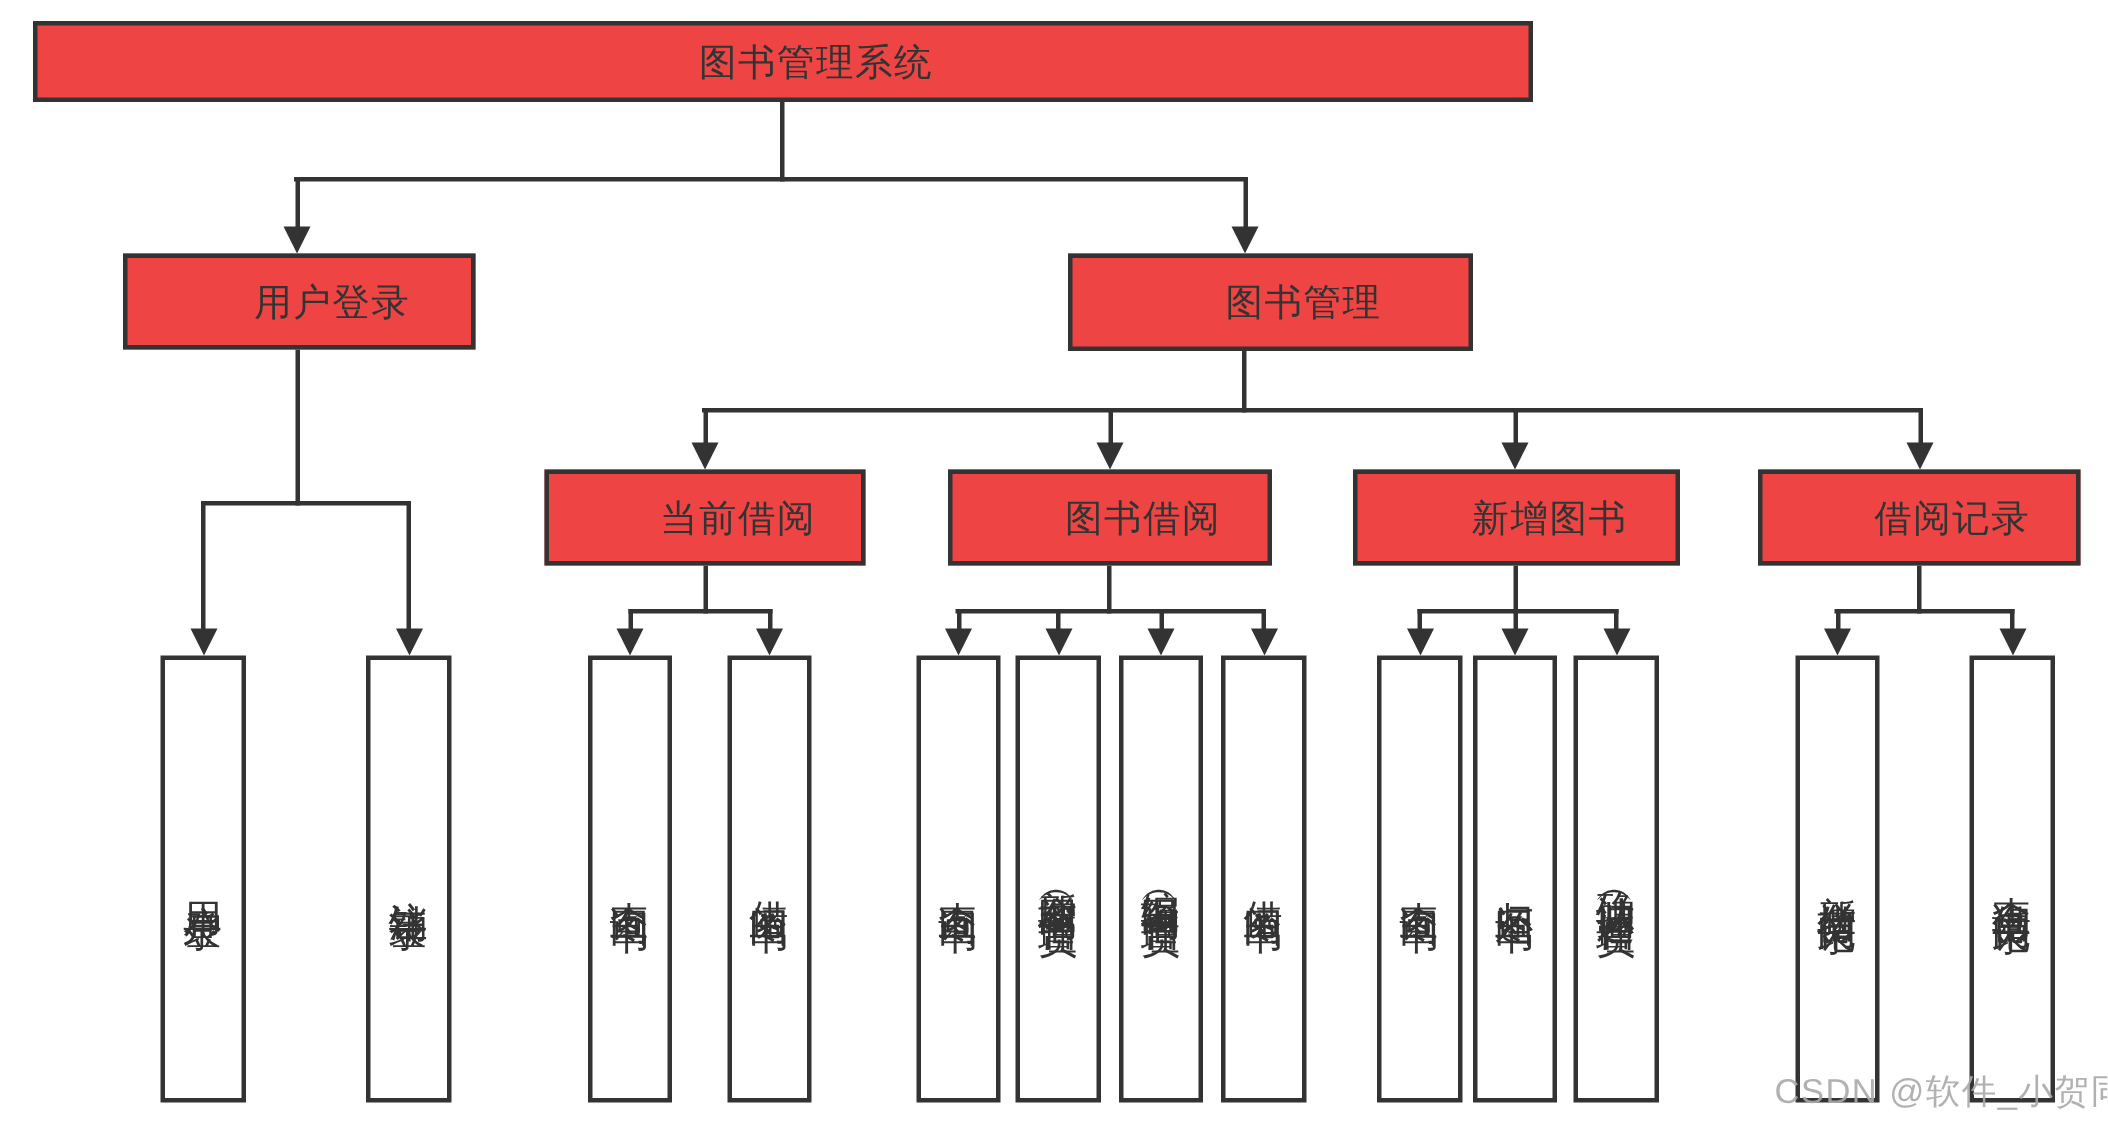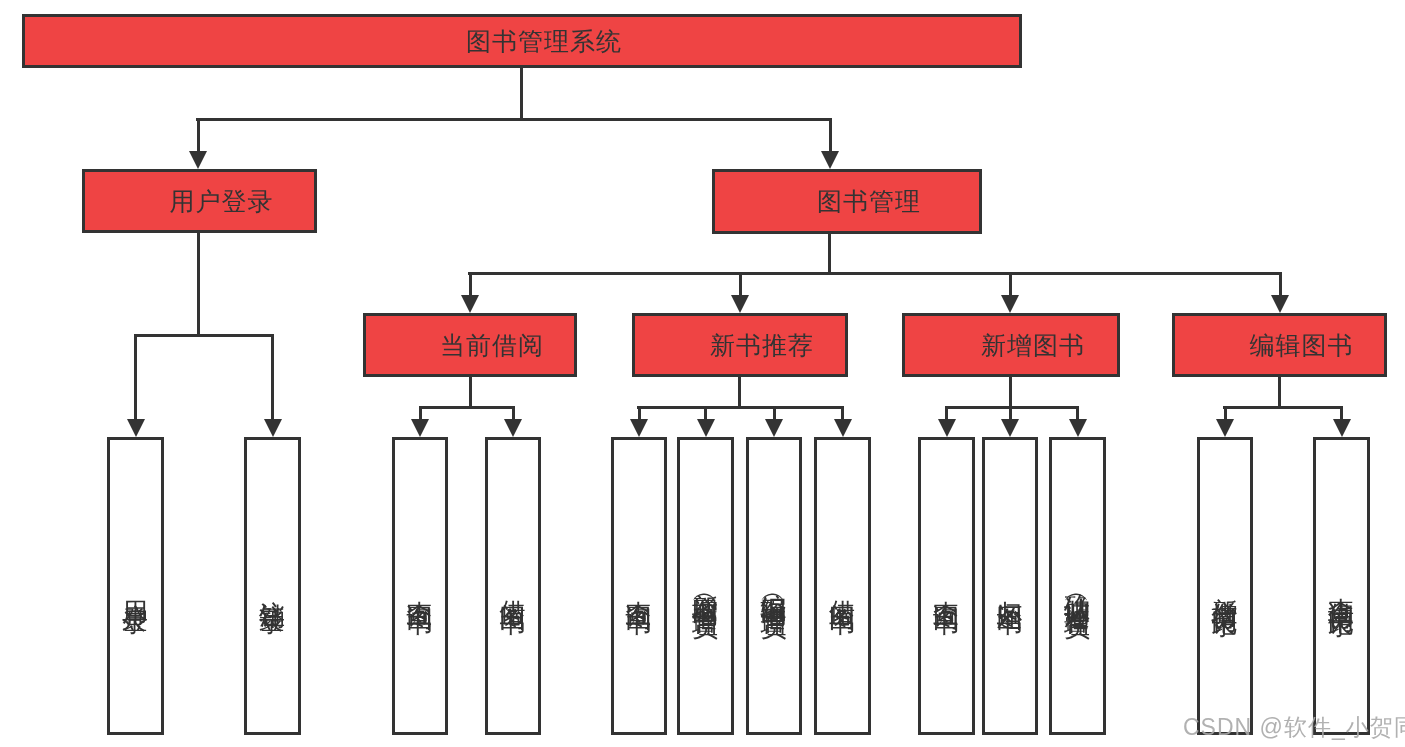--- a/index.html
+++ b/index.html
@@ -130,27 +130,27 @@
     <span>用户登录</span>
   </div>
   <div class="hnode" style="left:712px; top:169px; width:270px; height:65px;">
     <span>图书管理</span>
   </div>
 
   <div class="hnode" style="left:363px; top:313px; width:214px; height:64px;">
     <span>当前借阅</span>
   </div>
   <div class="hnode" style="left:632px; top:313px; width:216px; height:64px;">
-    <span>新书推荐</span>
+    <span>图书借阅</span>
   </div>
   <div class="hnode" style="left:902px; top:313px; width:218px; height:64px;">
     <span>新增图书</span>
   </div>
   <div class="hnode" style="left:1172px; top:313px; width:215px; height:64px;">
-    <span>编辑图书</span>
+    <span>借阅记录</span>
   </div>
 
   <div class="vnode" style="left:107px; top:437px; width:57px; height:298px;">
     <span>用户登录</span>
   </div>
   <div class="vnode" style="left:244px; top:437px; width:57px; height:298px;">
     <span>注销登录</span>
   </div>
 
   <div class="vnode" style="left:392px; top:437px; width:56px; height:298px;">

